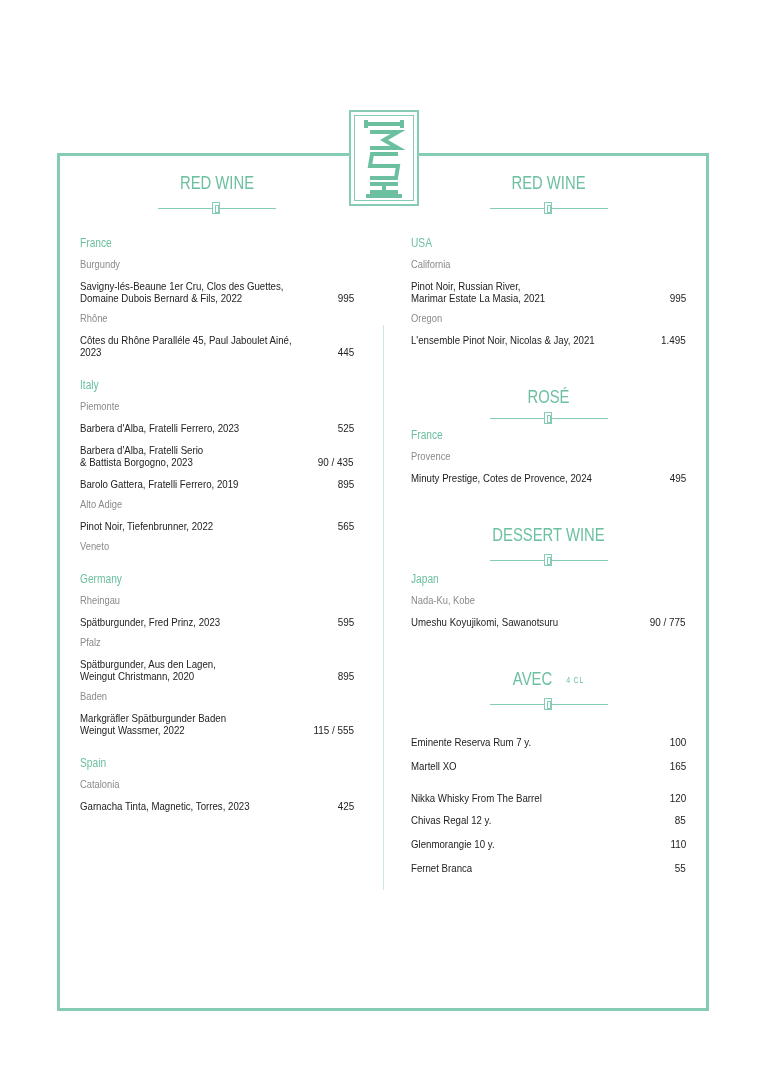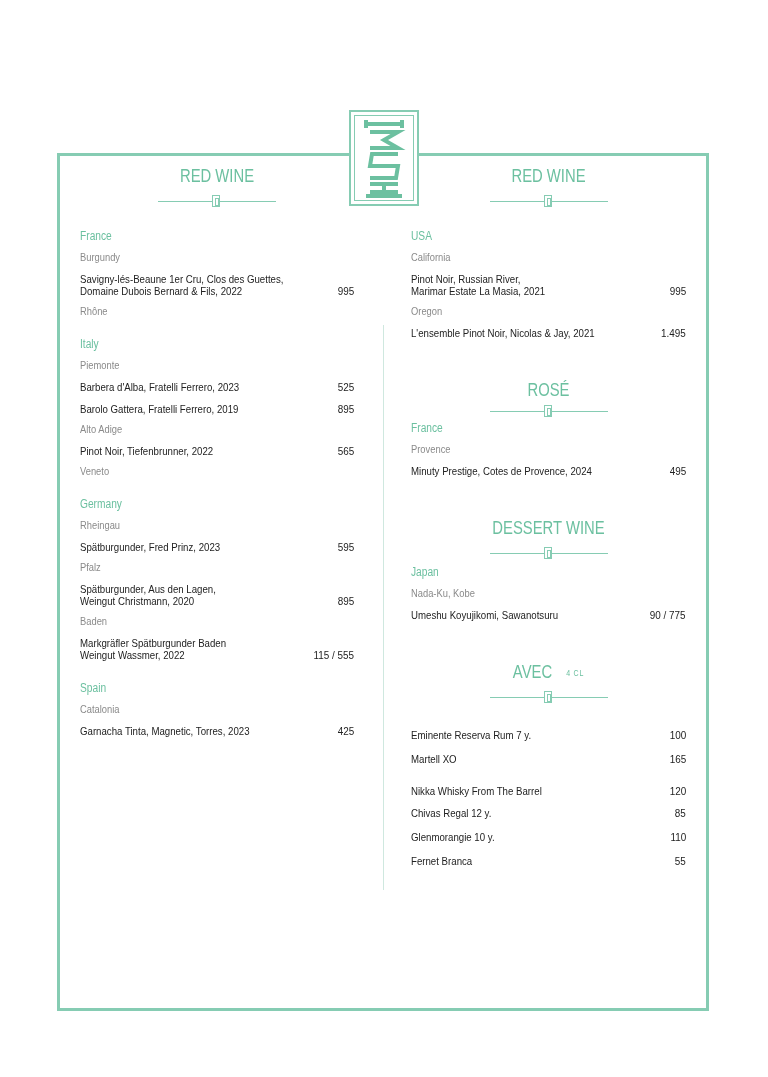--- a/index.html
+++ b/index.html
@@ -6,21 +6,21 @@
   body { width:768px; height:1077px; position:relative; overflow:hidden;
          font-family:"Liberation Sans Narrow","Liberation Sans", sans-serif; }
   .frame { position:absolute; left:57px; top:153px; width:652px; height:858px;
            border:3px solid #86ccb3; box-sizing:border-box; }
   .logo { position:absolute; left:349px; top:110px; width:70px; height:96px; background:#fff;
           border:2px solid #86ccb3; box-sizing:border-box; padding:3px; }
   .logo-inner { width:100%; height:100%; border:1px solid #86ccb3; box-sizing:border-box;
                 display:flex; align-items:center; justify-content:center; }
   .vdivider { position:absolute; left:383px; top:325px; width:1px; height:565px; background:#cfe8df; }
 
-  .col { position:absolute; top:165px; }
+  .col { position:absolute; top:172px; }
   .col.left { left:80px; width:274px; }
   .col.right { left:411px; width:275px; }
 
   .section-title { text-align:center; color:#6cc0a0; font-size:19px; letter-spacing:0px;
                    transform:scaleX(0.78); font-family:"Liberation Sans", sans-serif; }
   .section-title .sub { font-size:9px; letter-spacing:1px; margin-left:18px; vertical-align:2px; }
   .ornament { position:relative; height:14px; margin:8px auto 0; width:118px; }
   .ornament .line { position:absolute; top:6px; left:0; right:0; height:1px; background:#86ccb3; }
   .ornament .box { position:absolute; left:54px; top:0; width:8px; height:12px; background:#fff;
                    border:1px solid #86ccb3; box-sizing:border-box; }
@@ -65,26 +65,35 @@
     </div>
 
   <div class="country">France</div>
   <div class="region">Burgundy</div>
   <div class="item">
     <span class="name">Savigny-lés-Beaune 1er Cru, Clos des Guettes,
 Domaine Dubois Bernard &amp; Fils, 2022</span>
     <span class="price">995</span>
   </div>
   <div class="region">Rhône</div>
+  <div class="item">
+    <span class="name">Côtes du Rhône Paralléle 45, Paul Jaboulet Ainé, 2023</span>
+    <span class="price">445</span>
+  </div>
 
   <div class="country">Italy</div>
   <div class="region">Piemonte</div>
   <div class="item">
     <span class="name">Barbera d'Alba, Fratelli Ferrero, 2023</span>
     <span class="price">525</span>
+  </div>
+  <div class="item">
+    <span class="name">Barbera d'Alba, Fratelli Serio
+&amp; Battista Borgogno, 2023</span>
+    <span class="price">90 / 435</span>
   </div>
   <div class="item">
     <span class="name">Barolo Gattera, Fratelli Ferrero, 2019</span>
     <span class="price">895</span>
   </div>
   <div class="region">Alto Adige</div>
   <div class="item">
     <span class="name">Pinot Noir, Tiefenbrunner, 2022</span>
     <span class="price">565</span>
   </div>

